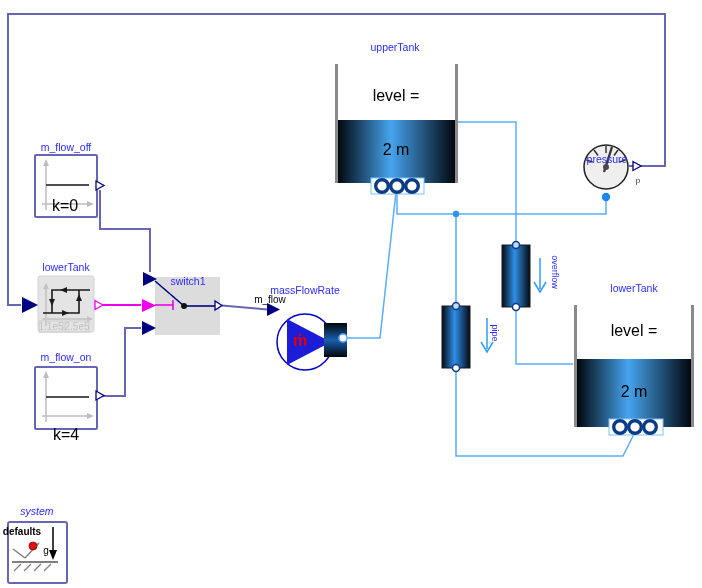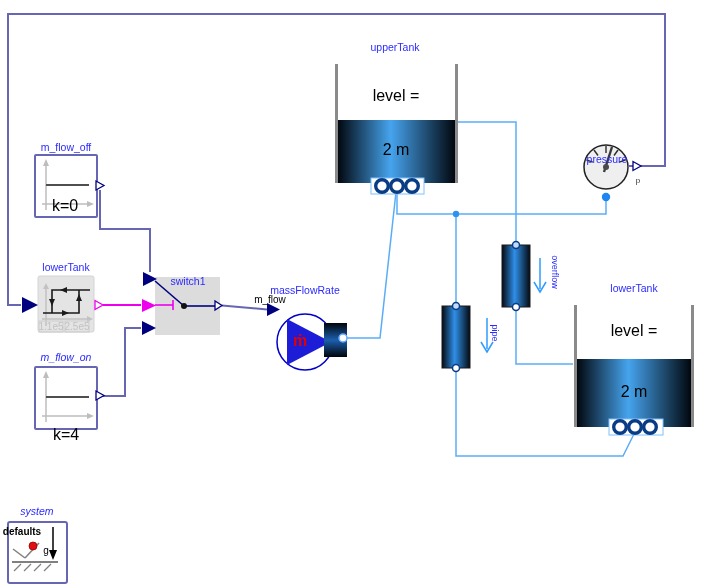--- a/index.html
+++ b/index.html
@@ -197,21 +197,21 @@
 
 <div class="txt lbl" style="left:188px; top:281px;">switch1</div>
 
 <div class="txt lbl" style="left:66px; top:267px;">lowerTank</div>
 <div class="txt gtiny" style="left:51px; top:327px;">1.1e5</div>
 <div class="txt gtiny" style="left:77px; top:327px;">2.5e5</div>
 
 <div class="txt lbl" style="left:66px; top:147px;">m_flow_off</div>
 <div class="txt black" style="left:65px; top:206px;">k=0</div>
 
-<div class="txt lbl" style="left:66px; top:357px;font-style:italic;">m_flow_on</div>
+<div class="txt lbl" style="left:66px; top:357px;">m_flow_on</div>
 <div class="txt black" style="left:66px; top:435px;">k=4</div>
 
 <div class="txt lbl" style="left:37px; top:511px;font-style:italic;">system</div>
 <div class="txt tiny" style="left:22px; top:532px;font-weight:bold;">defaults</div>
 <div class="txt tiny" style="left:46px; top:551px;">g</div>
 
 <div class="txt vert" style="left:494px; top:333px;">pipe</div>
 <div class="txt vert" style="left:554px; top:272px;">overflow</div>
 
 </div>

